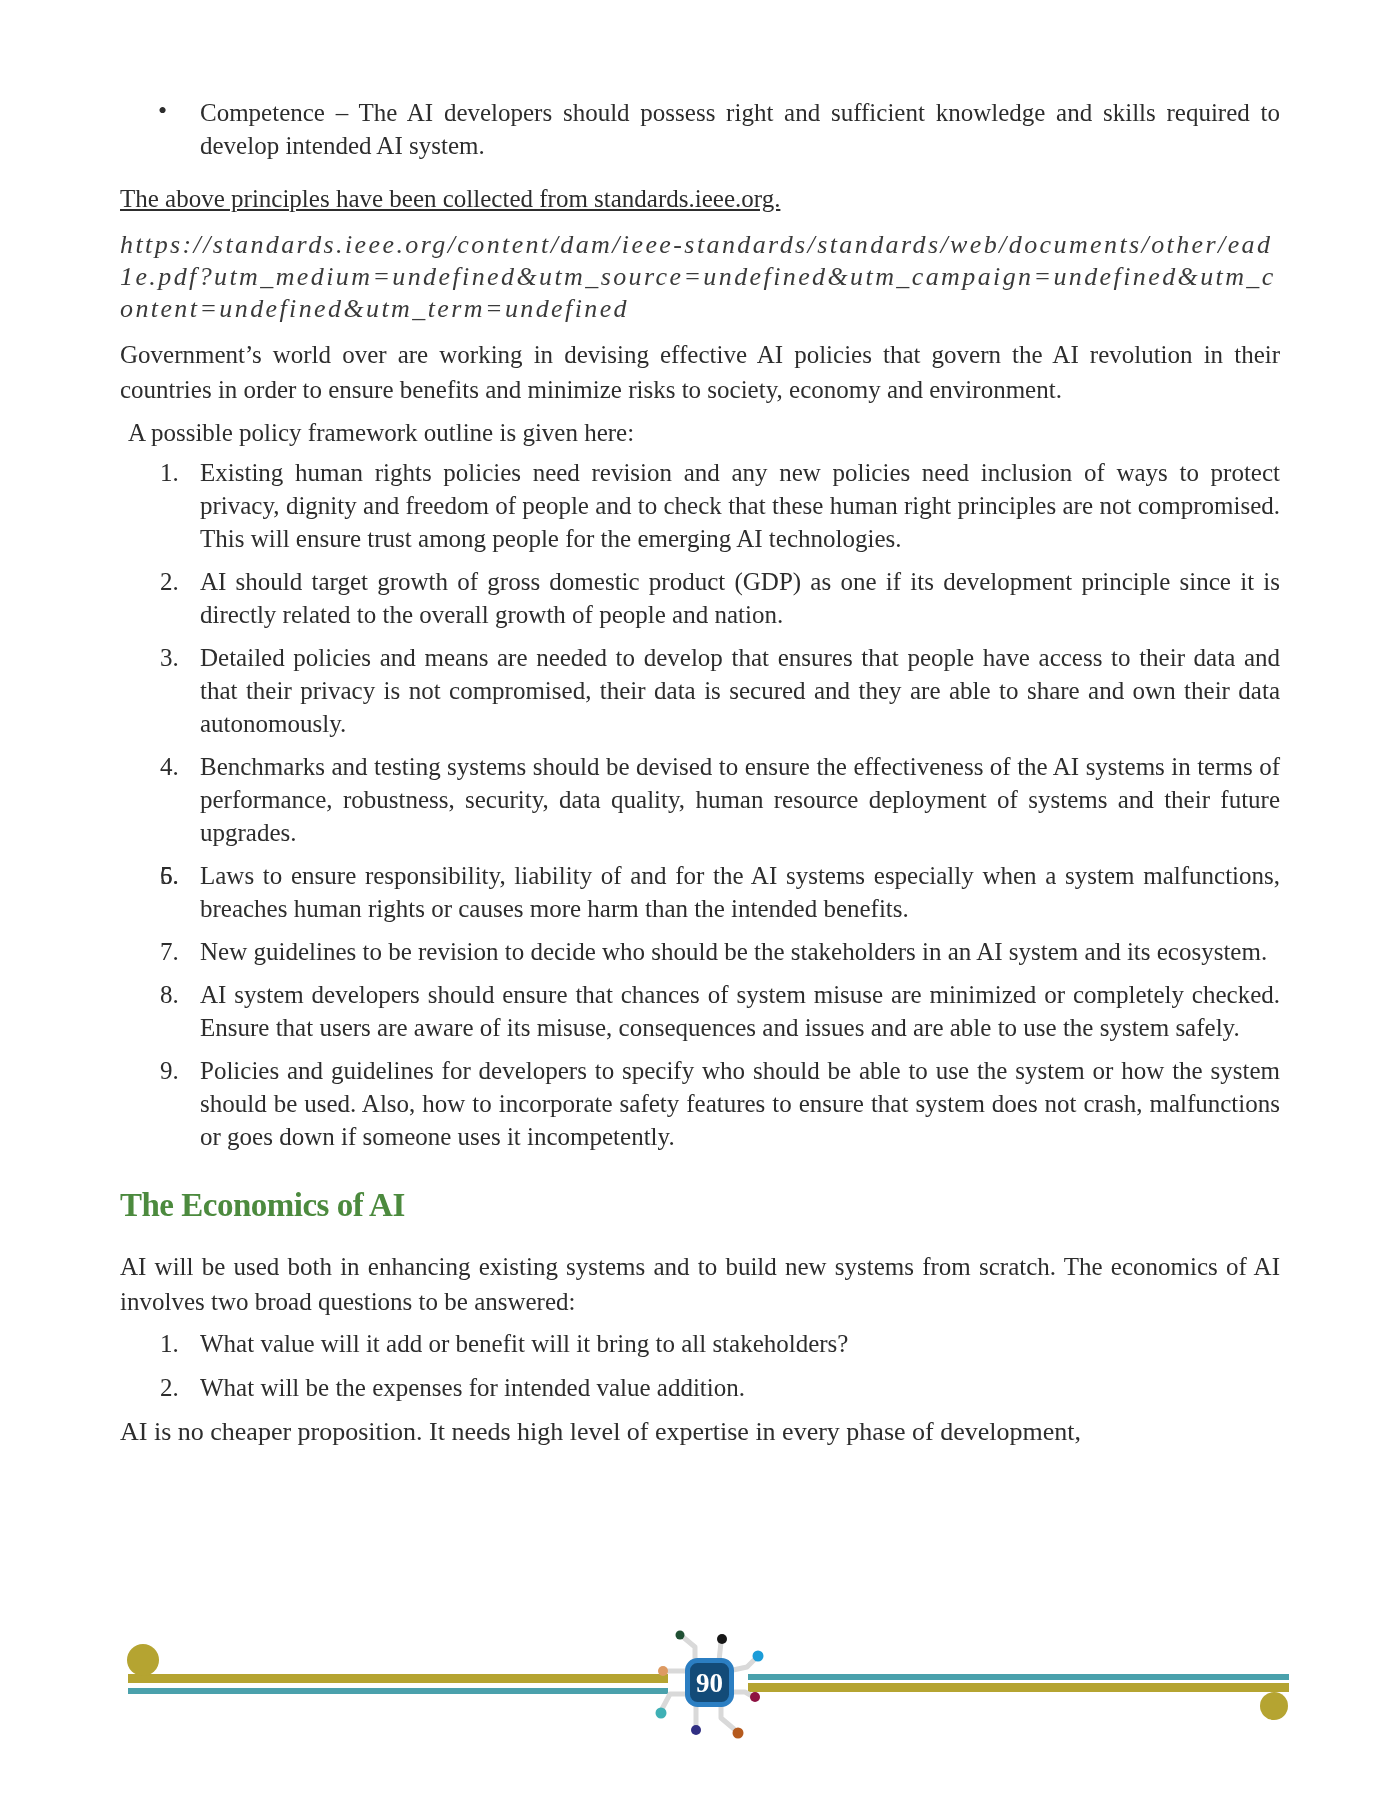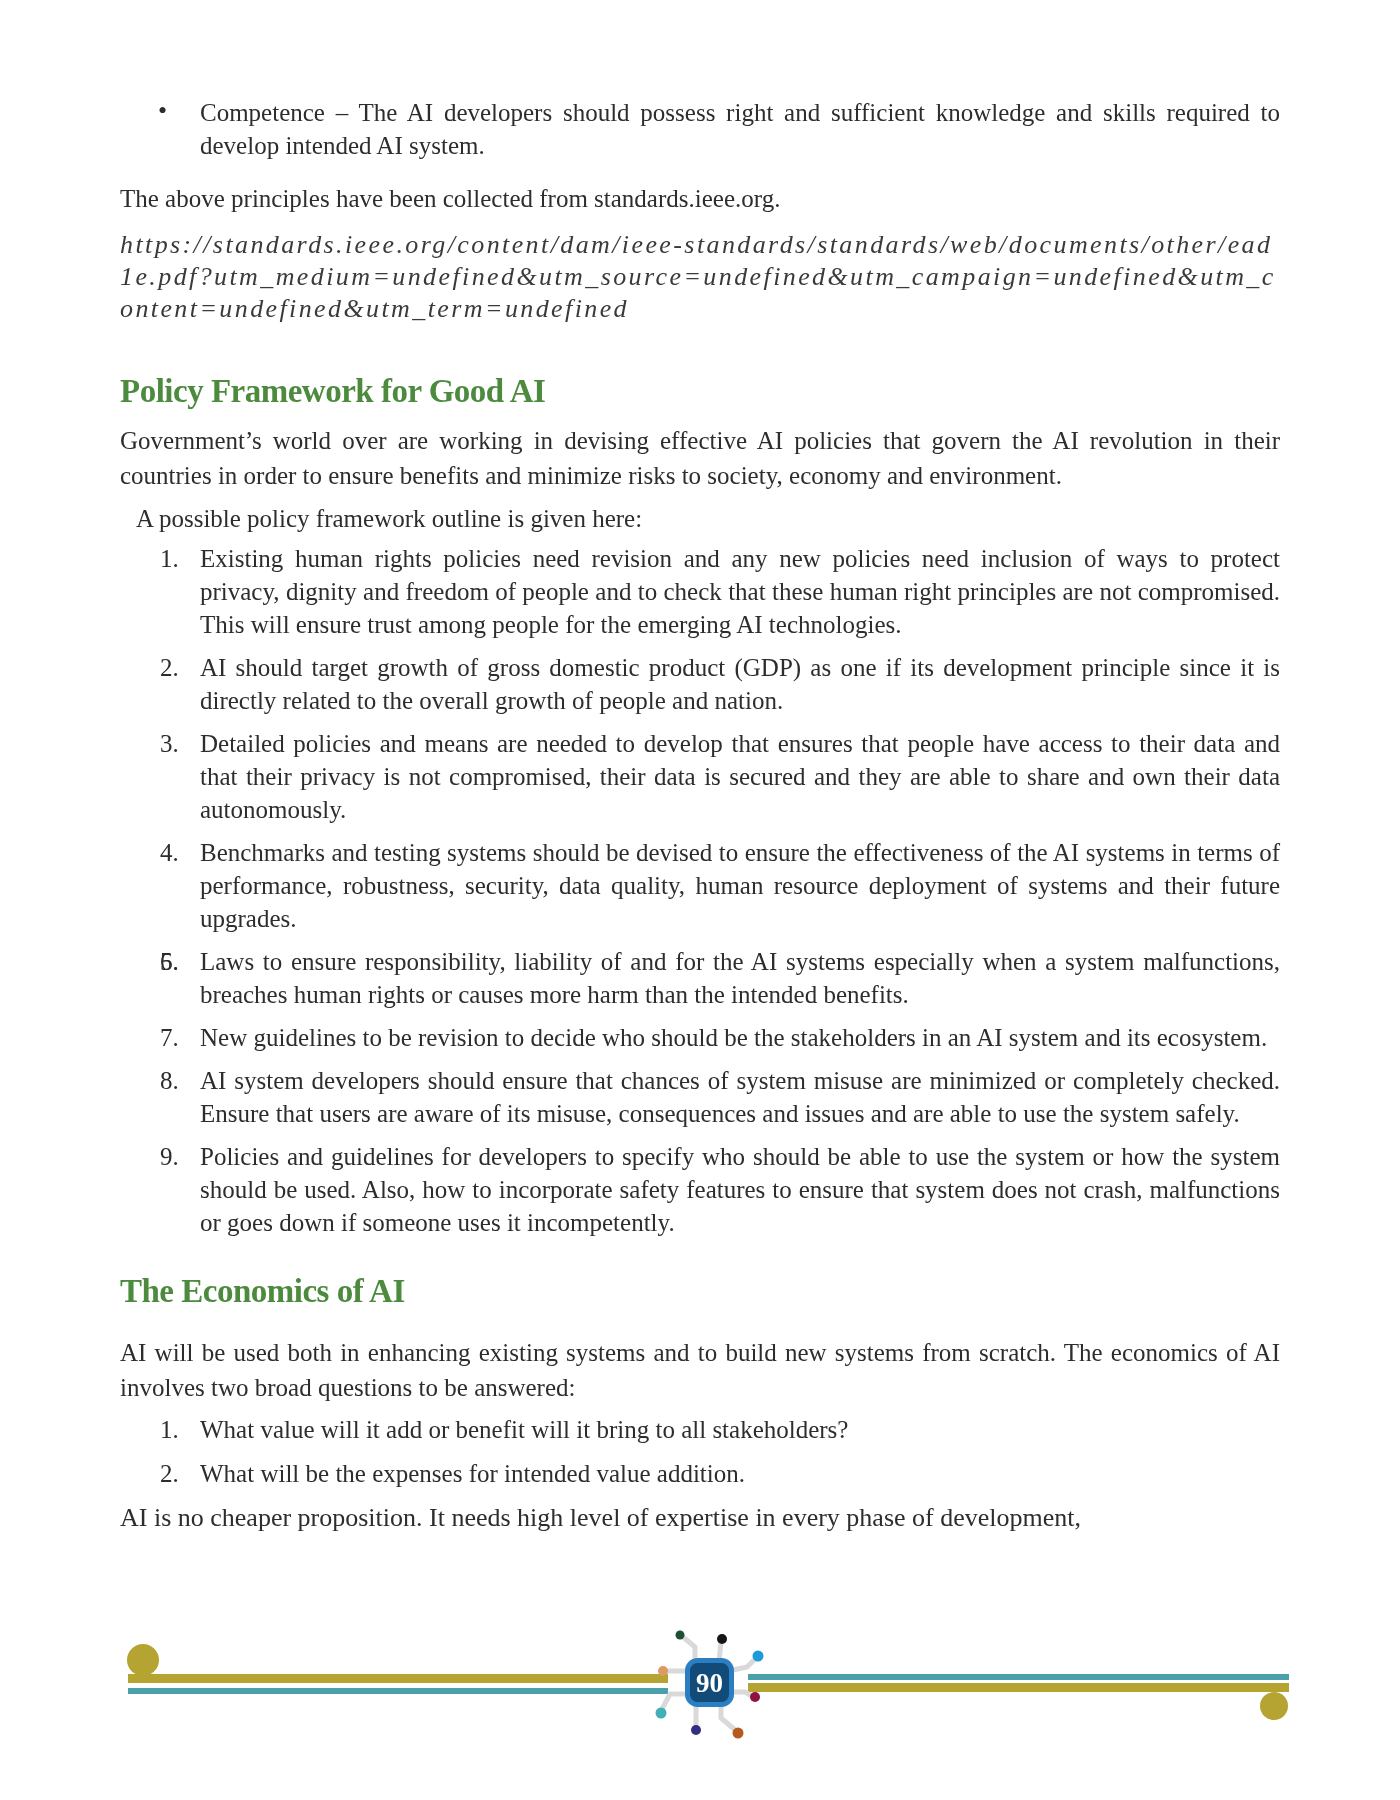--- a/index.html
+++ b/index.html
@@ -4,28 +4,28 @@
 <style>
   html,body{margin:0;padding:0;background:#ffffff;}
   .page{position:relative;width:1400px;height:1800px;background:#ffffff;overflow:hidden;
         font-family:"Liberation Serif","DejaVu Serif",serif;color:var(--body-text,#2d2d2d);}
   .content{position:absolute;left:120px;top:0;width:1160px;padding-top:96px;}
 
   .bullet-list{list-style:none;margin:0;padding:0;}
   .bullet-li{position:relative;padding-left:80px;font-size:25px;line-height:33px;text-align:justify;}
   .bullet-marker{position:absolute;left:38px;top:-2px;font-size:26px;}
 
-  .para{margin:20px 0 0 0;font-size:25px;line-height:33px;text-align:justify;}
+  .para{margin:20px 0 0 0;font-size:25px;line-height:33px;text-align:justify;text-decoration:underline;}
   .url-para{margin:14px 0 4px 0;font-size:26px;line-height:32px;font-style:italic;
             text-align:justify;word-break:break-all;letter-spacing:2.4px;color:#3a3a3a;}
 
   .section-heading{margin:46px 0 0 0;font-size:33px;line-height:40px;font-weight:bold;
                    color:var(--heading-green,#4c8a3e);letter-spacing:-0.5px;}
   .intro{margin:12px 0 0 0;font-size:25px;line-height:35px;text-align:justify;}
-  .lead{margin:8px 0 0 16px;font-size:25px;line-height:35px;}
+  .lead{margin:8px 0 0 8px;font-size:25px;line-height:35px;}
 
   ol.num-list{list-style:none;margin:6px 0 0 0;padding:0;}
   ol.num-list li{position:relative;padding-left:80px;font-size:25px;line-height:33px;
                  text-align:justify;margin-bottom:10px;}
   ol.num-list .num{position:absolute;left:40px;top:0;}
   ol.eco-list{margin-top:8px;}
   ol.eco-list li{margin-bottom:11px;}
   .heading-2{margin-top:32px;}
   .intro-2{margin-top:24px;}
   .outro{margin:2px 0 0 0;font-size:26px;line-height:33px;text-align:justify;}
@@ -53,21 +53,20 @@
       <li class="bullet-li">
         <span class="bullet-marker">•</span>
         <span>Competence – The AI developers should possess right and sufficient knowledge and skills required to develop intended AI system.</span>
       </li>
     </ul>
 
     <p class="para">The above principles have been collected from standards.ieee.org.</p>
 
     <p class="url-para">https://standards.ieee.org/content/dam/ieee-standards/standards/web/documents/other/ead1e.pdf?utm_medium=undefined&amp;utm_source=undefined&amp;utm_campaign=undefined&amp;utm_content=undefined&amp;utm_term=undefined</p>
 
-    <h2 class="section-heading">Policy Framework for Good AI</h2>
 
     <p class="intro">Government’s world over are working in devising effective AI policies that govern the AI revolution in their countries in order to ensure benefits and minimize risks to society, economy and environment.</p>
 
     <p class="lead">A possible policy framework outline is given here:</p>
 
     <ol class="num-list">
       <li>
         <span class="num">1.</span>
         <span>Existing human rights policies need revision and any new policies need inclusion of ways to protect privacy, dignity and freedom of people and to check that these human right principles are not compromised. This will ensure trust among people for the emerging AI technologies.</span>
       </li>

